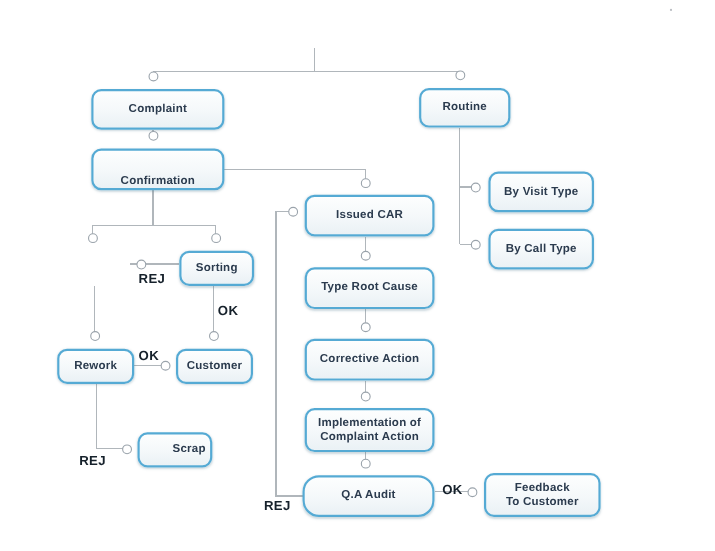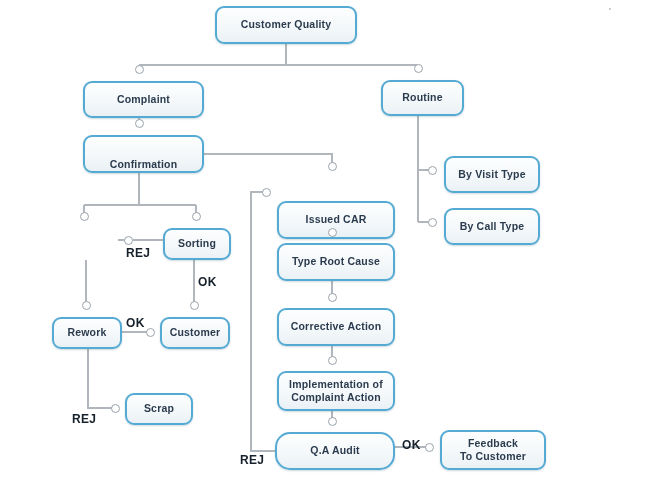--- a/index.html
+++ b/index.html
@@ -112,23 +112,20 @@
       <path d="M332,281 L332,297"></path>
       <path d="M332,346 L332,360"></path>
       <path d="M332,411 L332,421"></path>
 
       <path d="M275,451 L251,451 L251,192 L266,192"></path>
 
       <path d="M395,447 L429,447"></path>
     </g>
   </svg>
 
-  <div class="node" style="left:215px; top:6px; width:142px; height:38px;">
-    <span class="label">Customer    Quality</span>
-  </div>
 
   <div class="node" style="left:83px; top:81px; width:121px; height:37px;">
     <span class="label">Complaint</span>
   </div>
 
   <div class="node" style="left:381px; top:80px; width:83px; height:36px;">
     <span class="label">Routine</span>
   </div>
 
   <div class="node" style="left:83px; top:135px; width:121px; height:38px;align-items:flex-end;">
@@ -136,21 +133,21 @@
   </div>
 
   <div class="node" style="left:444px; top:156px; width:96px; height:37px;">
     <span class="label">By Visit Type</span>
   </div>
 
   <div class="node" style="left:444px; top:208px; width:96px; height:37px;">
     <span class="label">By Call Type</span>
   </div>
 
-  <div class="node" style="left:277px; top:177px; width:118px; height:38px;margin-top:24px;">
+  <div class="node" style="left:277px; top:177px; width:118px; height:38px;">
     <span class="label">Issued CAR</span>
   </div>
 
 
   <div class="node" style="left:163px; top:228px; width:68px; height:32px;">
     <span class="label">Sorting</span>
   </div>
 
   <div class="node" style="left:277px; top:243px; width:118px; height:38px;">
     <span class="label">Type Root Cause</span>
@@ -166,21 +163,21 @@
 
   <div class="node" style="left:160px; top:317px; width:70px; height:32px;">
     <span class="label">Customer</span>
   </div>
 
   <div class="node" style="left:277px; top:371px; width:118px; height:40px;">
     <span class="label">Implementation of
 Complaint Action</span>
   </div>
 
-  <div class="node" style="left:125px; top:393px; width:68px; height:32px;">
+  <div class="node" style="left:125px; top:393px; width:68px; height:32px;justify-content:flex-end;">
     <span class="label">Scrap</span>
   </div>
 
   <div class="node" style="left:275px; top:432px; width:120px; height:38px;border-radius:15px;">
     <span class="label">Q.A Audit</span>
   </div>
 
   <div class="node" style="left:440px; top:430px; width:106px; height:40px;">
     <span class="label">Feedback
 To Customer</span>

